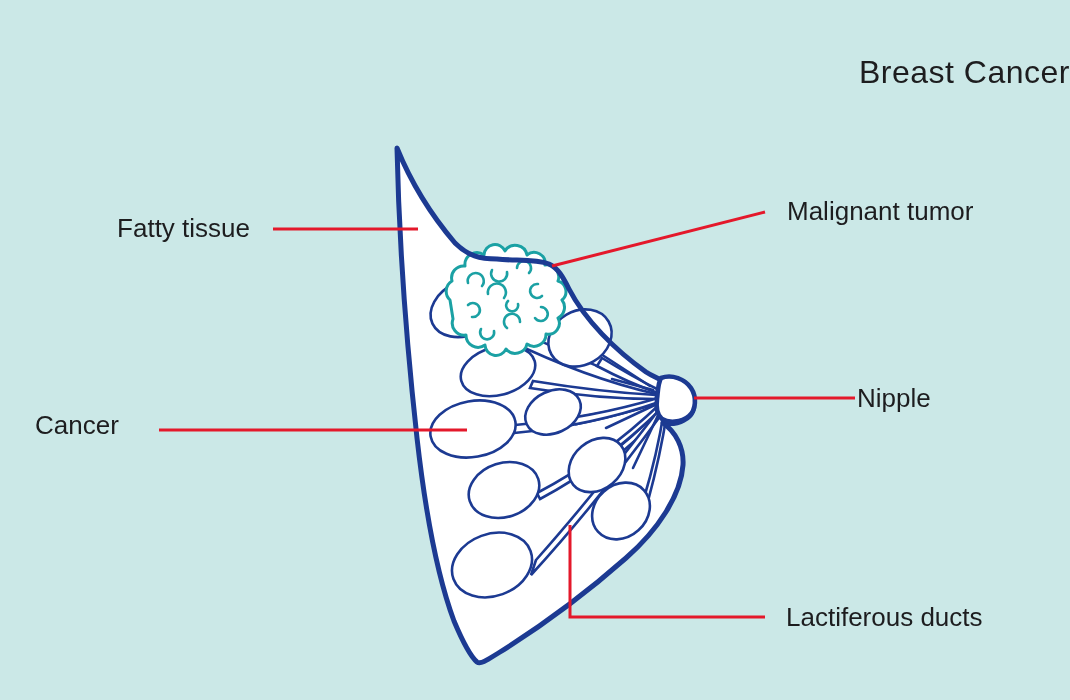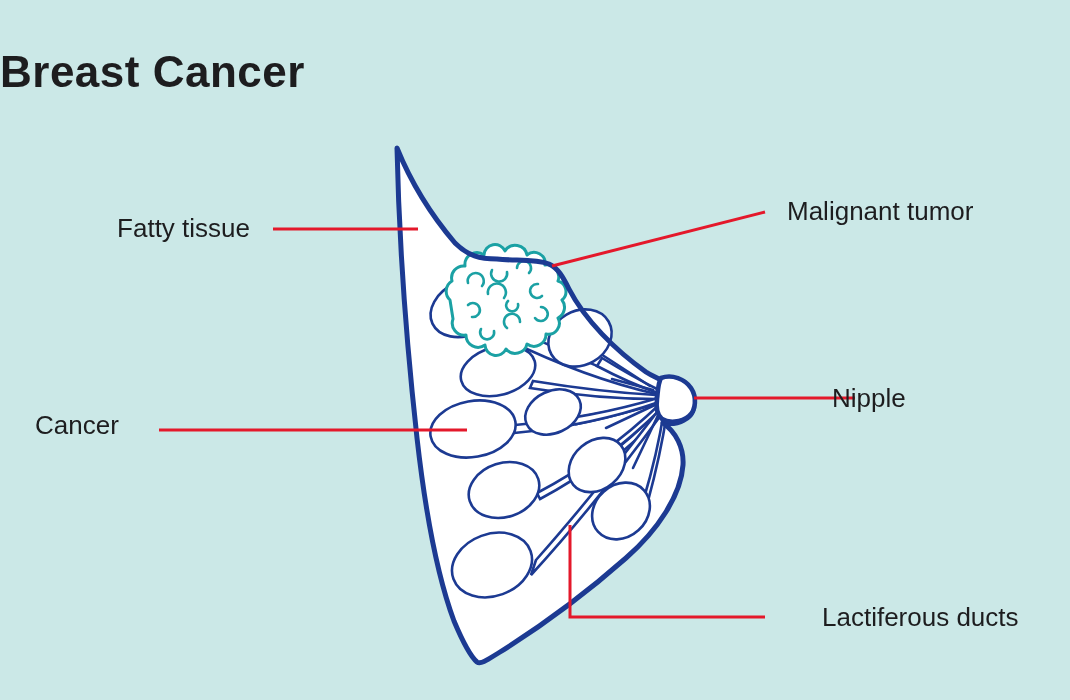--- a/index.html
+++ b/index.html
@@ -14,34 +14,34 @@
   body{font-family:"Liberation Sans", sans-serif; background:#9fb9b8;}
   .stage{
     position:relative;
     width:1070px;height:700px;
     background:var(--bg);
     overflow:hidden;
   }
   .stage svg{position:absolute;left:0;top:0;}
   .title{
     position:absolute;left:0;right:0;top:44px;
-    text-align:left;
-    font-size:44px;line-height:56px;font-weight:700;
+    text-align:right;
+    font-size:32px;line-height:56px;font-weight:400;
     color:var(--ink);letter-spacing:0.5px;
   }
   .lbl{
     position:absolute;
     font-size:26px;line-height:30px;font-weight:400;
     color:var(--ink);white-space:nowrap;
   }
   .lbl-fatty{right:820px;top:213px;text-align:right;}
   .lbl-tumor{left:787px;top:196px;}
   .lbl-lobules{left:35px;top:410px;}
-  .lbl-nipple{left:832px;top:383px;}
-  .lbl-ducts{left:786px;top:602px;margin-left:36px;}
+  .lbl-nipple{left:857px;top:383px;}
+  .lbl-ducts{left:786px;top:602px;}
   .outline{fill:none;stroke:var(--navy);stroke-width:5;stroke-linejoin:round;stroke-linecap:round;}
   .fillonly{fill:var(--white);stroke:none;}
   .thin{fill:var(--white);stroke:var(--navy);stroke-width:2.6;}
   .thinline{fill:none;stroke:var(--navy);stroke-width:2.6;stroke-linecap:round;}
   .tumorline{fill:none;stroke:var(--teal);stroke-width:2.6;stroke-linecap:round;stroke-linejoin:round;}
   .tumorbody{fill:var(--white);stroke:var(--teal);stroke-width:3;stroke-linejoin:round;}
   .leader{fill:none;stroke:var(--red);stroke-width:3;stroke-linecap:butt;}
 </style>
 </head>
 <body>

